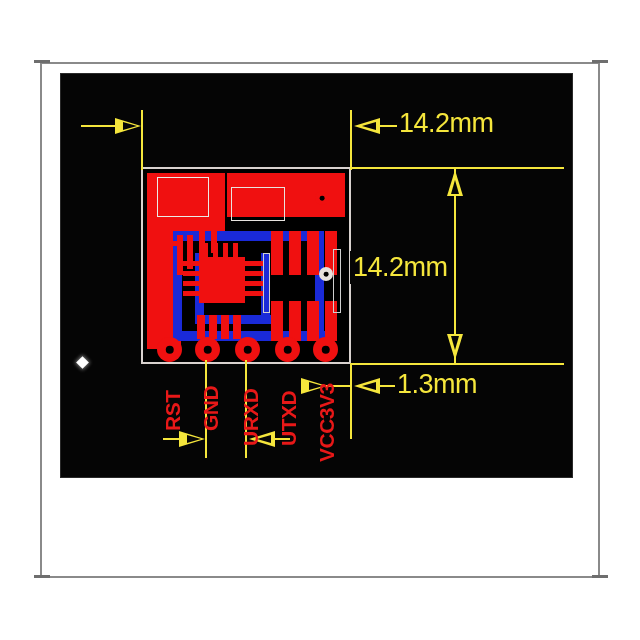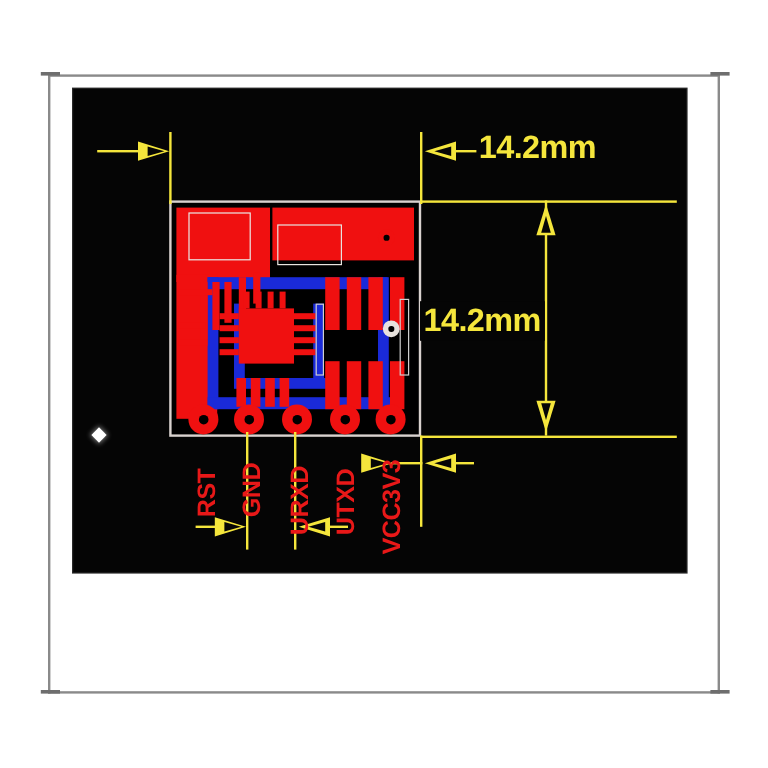--- a/index.html
+++ b/index.html
@@ -141,21 +141,21 @@
   .arrow-in.down {
     border-left: 4px solid transparent;
     border-right: 4px solid transparent;
     border-top: 14px solid #060606;
   }
 
   .dim-text {
     position: absolute;
     color: #f5e63c;
     font-size: 27px;
-    font-weight: bold;
+    font-weight: normal;
     letter-spacing: -0.5px;
     white-space: nowrap;
     font-family: "Liberation Sans", sans-serif;
   }
 
   
   .pin-label {
     position: absolute;
     color: #e81818;
     font-size: 21px;
@@ -301,20 +301,21 @@
     <div class="dim-line-v" style="left:289px; top:289px; height:76px;"></div>
     <div class="dim-line-h" style="left:265px; top:311px; width:26px;"></div>
 
     <div class="arrow right" style="left:240px; top:304px;"></div>
     <div class="arrow-in right" style="left:248px; top:308px;"></div>
 
     <div class="arrow left" style="left:293px; top:304px;"></div>
     <div class="arrow-in left" style="left:301px; top:308px;"></div>
     <div class="dim-line-h" style="left:318px; top:311px; width:16px;"></div>
 
+    <div class="dim-text" style="left:336px; top:295px;">1.3mm</div>
 
     <div class="dim-line-v" style="left:144px; top:286px; height:98px;"></div>
     <div class="dim-line-v" style="left:184px; top:286px; height:98px;"></div>
 
     <div class="dim-line-h" style="left:102px; top:364px; width:18px;"></div>
     <div class="arrow right" style="left:118px; top:357px;"></div>
     <div class="arrow-in right" style="left:126px; top:361px;"></div>
 
     <div class="arrow left" style="left:188px; top:357px;"></div>
     <div class="arrow-in left" style="left:196px; top:361px;"></div>

